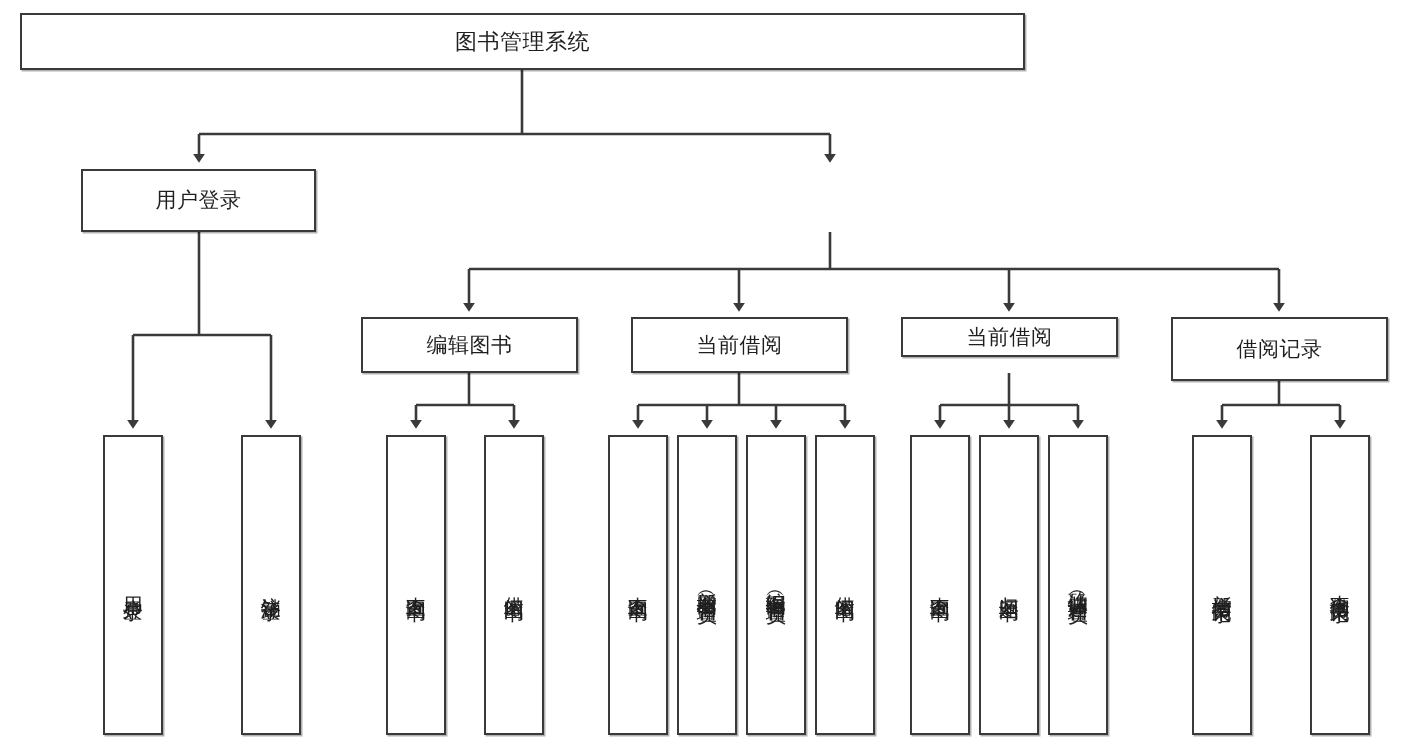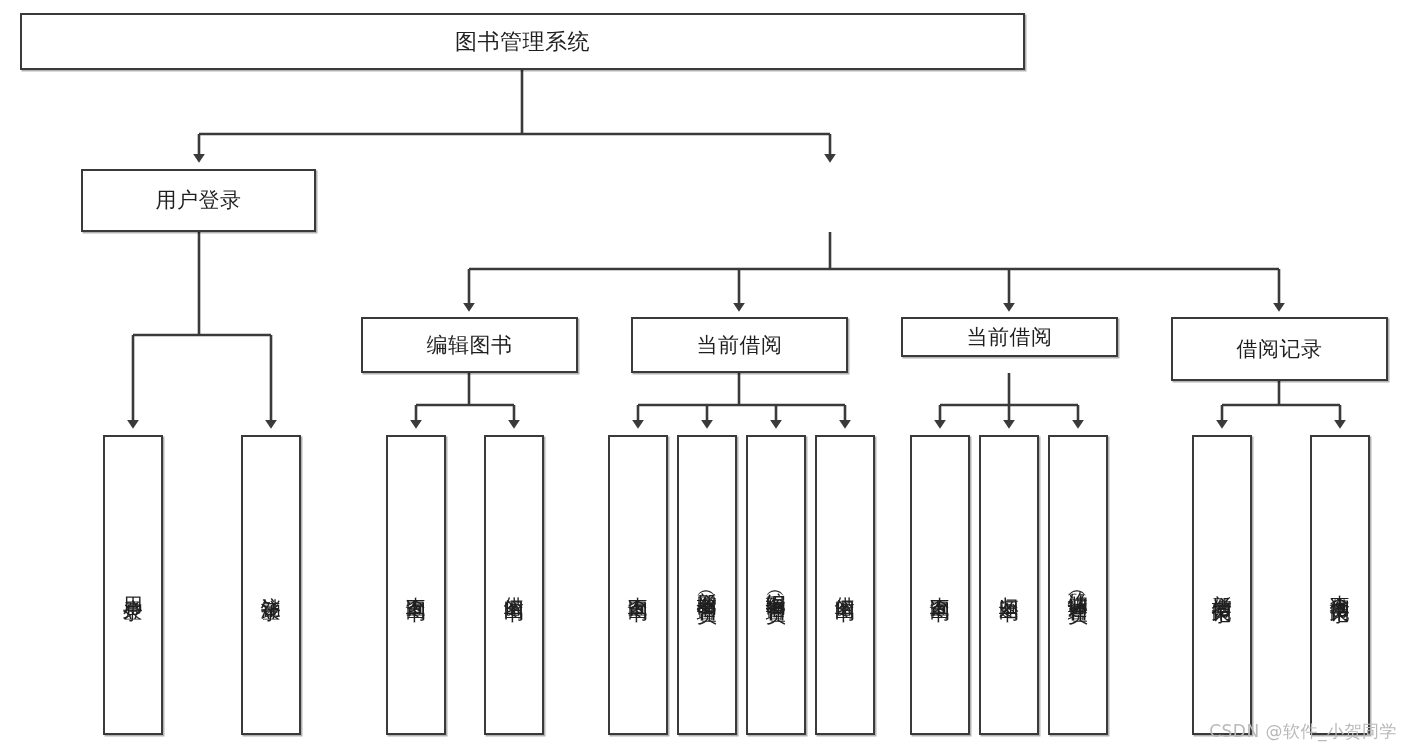--- a/index.html
+++ b/index.html
@@ -189,14 +189,13 @@
     <span class="node-label">确认归还（管理员）</span>
   </div>
 
   <div class="node vert" style="left:1192px; top:435px; width:60px; height:300px;">
     <span class="node-label">新增借阅记录</span>
   </div>
   <div class="node vert" style="left:1310px; top:435px; width:60px; height:300px;">
     <span class="node-label">查询借阅记录</span>
   </div>
 
-  <div id="watermark">CSDN @软件_小贺同学</div>
 </div>
 
 </body></html>

